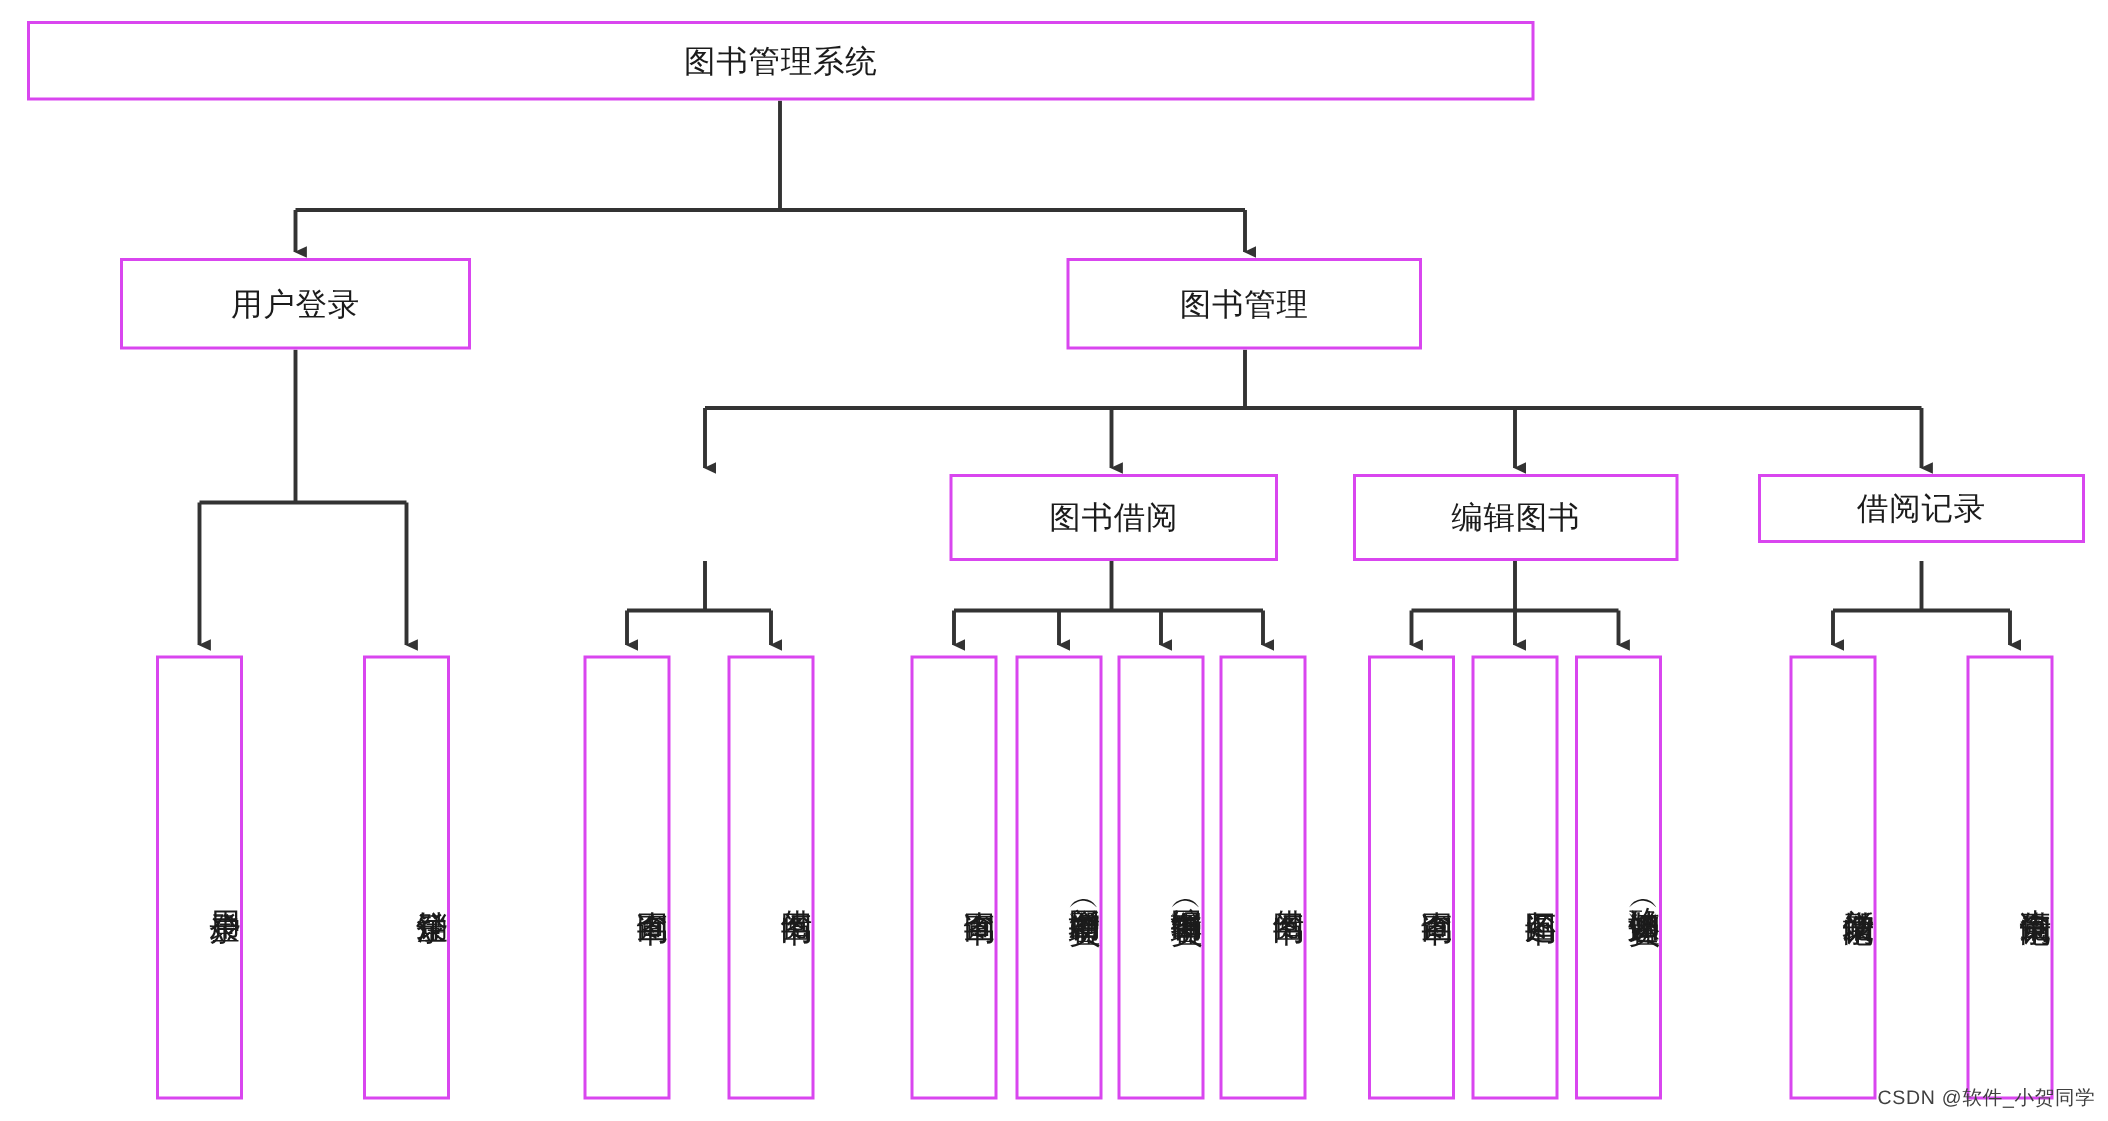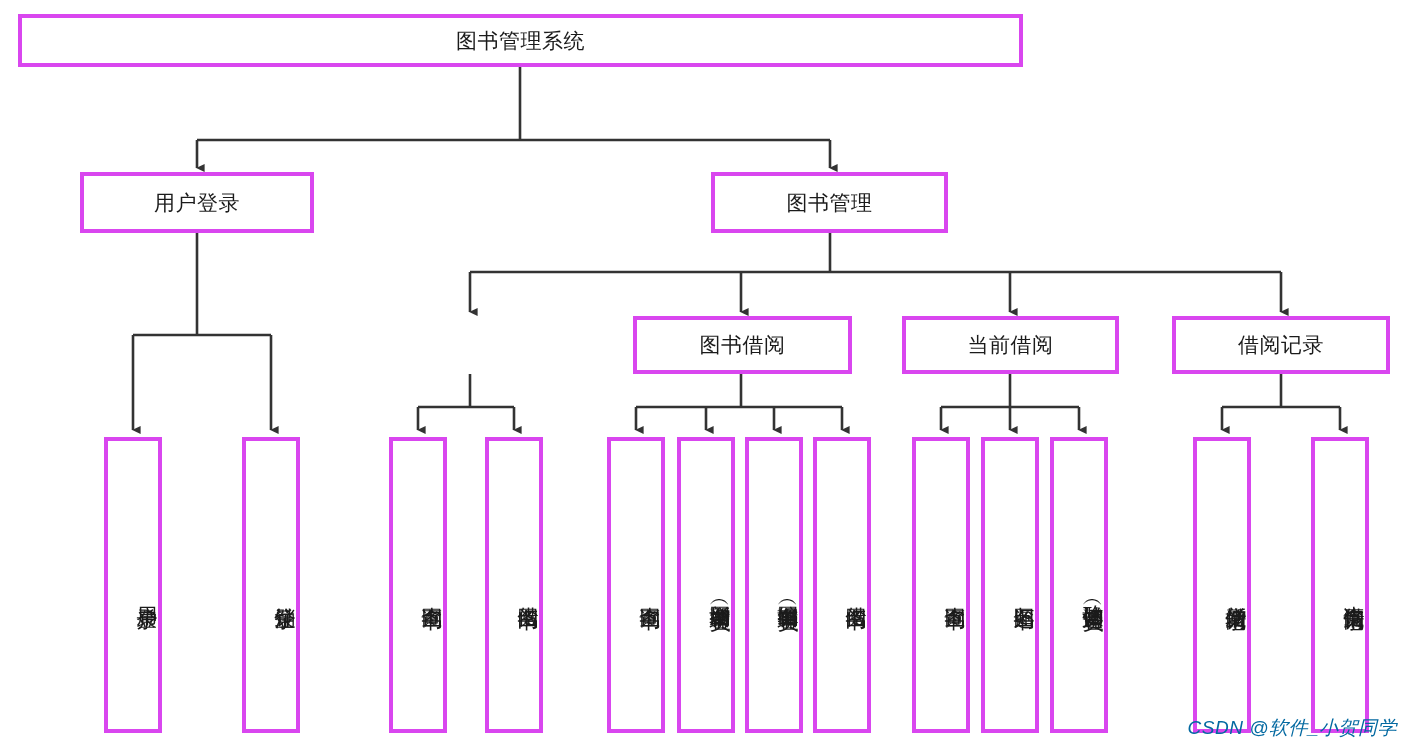--- a/index.html
+++ b/index.html
@@ -20,21 +20,21 @@
     left: 0;
     top: 0;
     width: 1405px;
     height: 747px;
     pointer-events: none;
   }
   .node {
     position: absolute;
     box-sizing: border-box;
     background: #ffffff;
-    border: 4px solid #d946ef;
+    border: 2px solid #d946ef;
     display: flex;
     align-items: center;
     justify-content: center;
     color: #1b1b1b;
   }
   .node.horiz {
     font-size: 21px;
     letter-spacing: 0.5px;
   }
   .node.vert {
@@ -48,25 +48,24 @@
     letter-spacing: 1px;
   }
   .node .label {
     display: block;
     white-space: pre-line;
   }
   .watermark {
     position: absolute;
     right: 8px;
     bottom: 6px;
-    font-size: 19px;
-    color: #0369a1;
+    font-size: 13px;
+    color: #404040;
     letter-spacing: 0.5px;
     user-select: none;
-    font-style: italic;
   }
 </style>
 </head>
 <body>
 
 <div id="canvas">
 
   <svg class="edges" viewBox="0 0 1405 747" xmlns="http://www.w3.org/2000/svg">
     <defs>
       <marker id="arrow" markerWidth="9" markerHeight="9" refX="4.5" refY="7.6" orient="auto" markerUnits="userSpaceOnUse">
@@ -128,24 +127,24 @@
   <div class="node horiz" style="left:711px; top:172px; width:237px; height:61px;">
     <span class="label">图书管理</span>
   </div>
 
 
   <div class="node horiz" style="left:633px; top:316px; width:219px; height:58px;text-align:center;">
     <span class="label">图书借阅</span>
   </div>
 
   <div class="node horiz" style="left:902px; top:316px; width:217px; height:58px;">
-    <span class="label">当前借阅</span>
-  </div>
-
-  <div class="node horiz" style="left:1172px; top:316px; width:218px; height:58px;">
+    <span class="label">编辑图书</span>
+  </div>
+
+  <div class="node horiz" style="left:1172px; top:316px; width:218px; height:46px;">
     <span class="label">借阅记录</span>
   </div>
 
   <div class="node vert" style="left:104px; top:437px; width:58px; height:296px;">
     <span class="label">用户登录</span>
   </div>
 
   <div class="node vert" style="left:242px; top:437px; width:58px; height:296px;">
     <span class="label">注销登录</span>
   </div>

